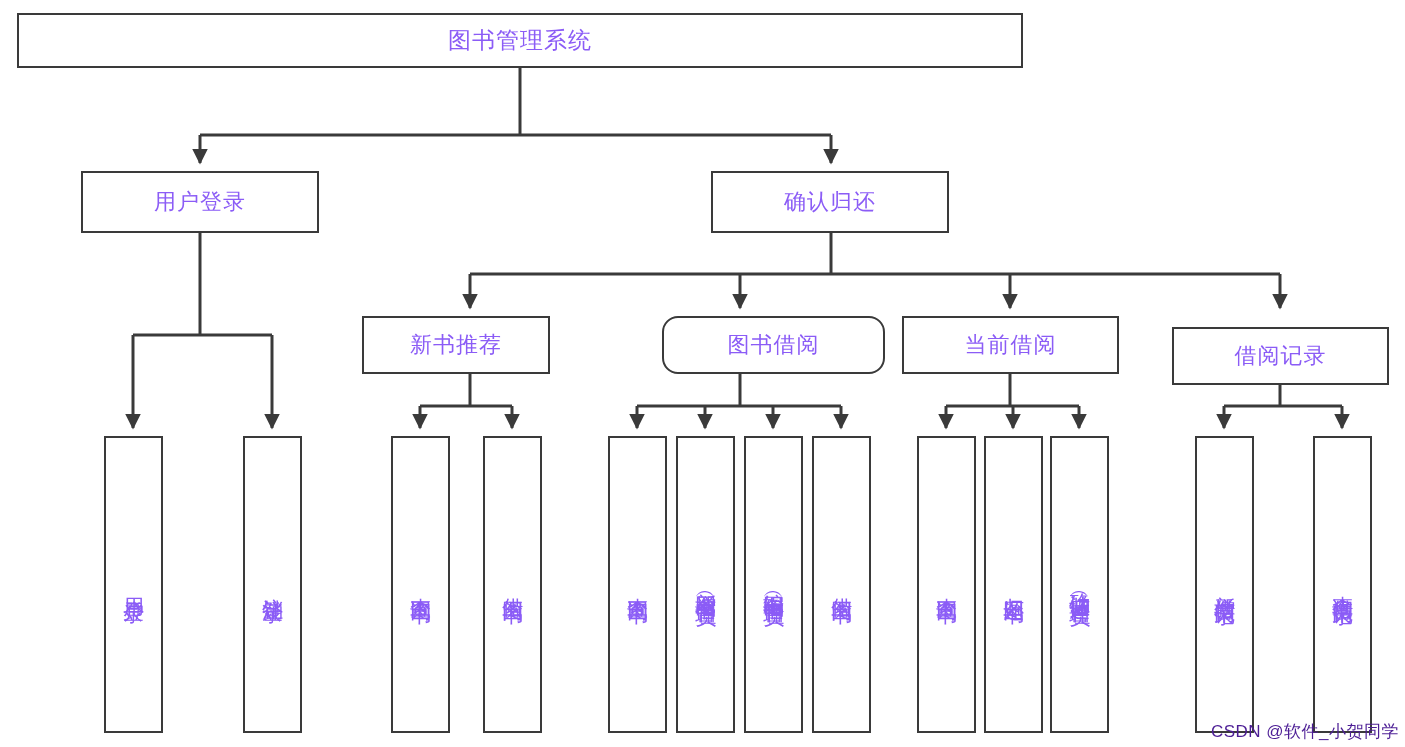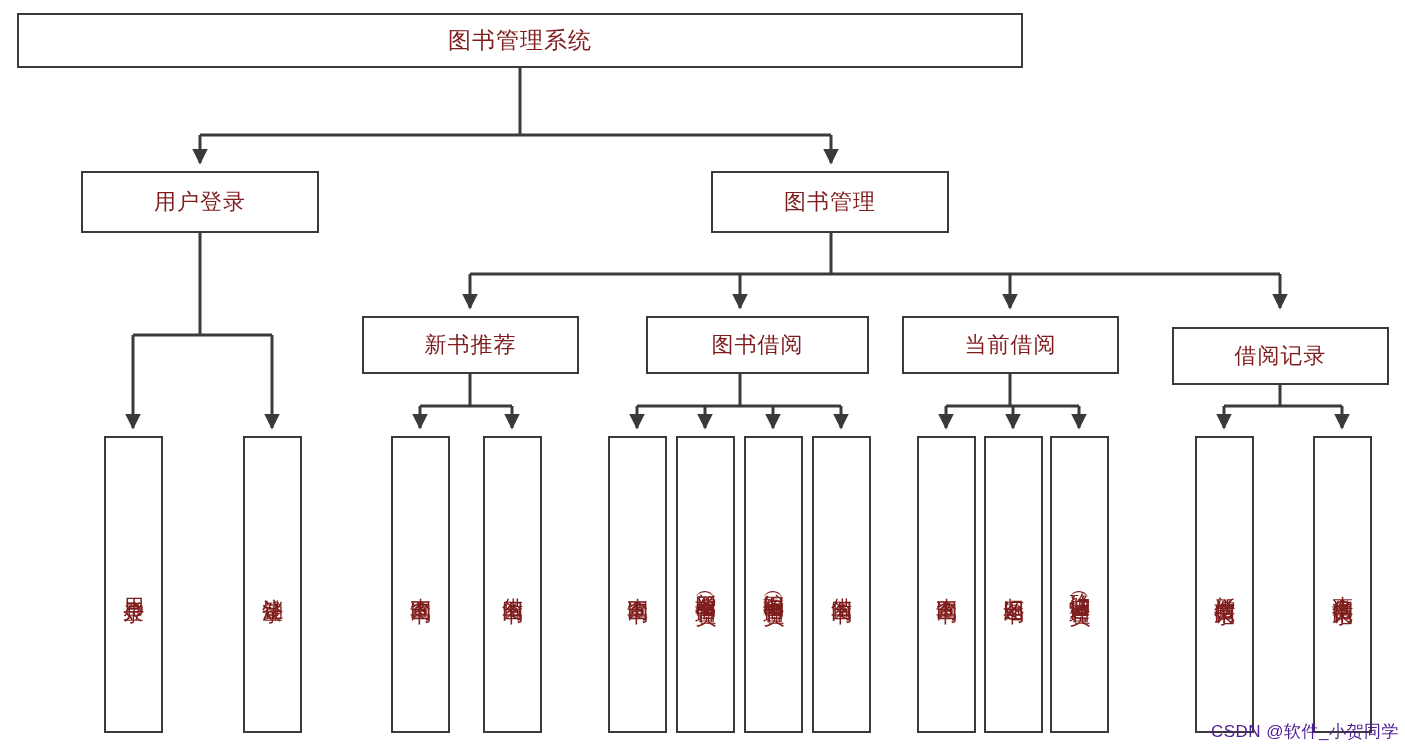--- a/index.html
+++ b/index.html
@@ -25,21 +25,21 @@
     height: 747px;
   }
   .node {
     position: absolute;
     box-sizing: border-box;
     background: #ffffff;
     border: 2.5px solid #3a3a3a;
     display: flex;
     align-items: center;
     justify-content: center;
-    color: #7f1d1d;
+    color: #8b5cf6;
     z-index: 2;
   }
   .node.horizontal {
     font-size: 22px;
     letter-spacing: 1px;
     line-height: 1.2;
     white-space: nowrap;
   }
   .node.vertical {
     writing-mode: vertical-rl;
@@ -117,24 +117,24 @@
       <path d="M 1280 374 L 1280 406"></path>
       <path d="M 1224 406 L 1342 406"></path>
       <path d="M 1224 406 L 1224 428" marker-end="url(#arrow)"></path>
       <path d="M 1342 406 L 1342 428" marker-end="url(#arrow)"></path>
     </g>
   </svg>
 
   <div class="node horizontal root" style="left:17px; top:13px; width:1006px; height:55px;">图书管理系统</div>
 
   <div class="node horizontal" style="left:81px; top:171px; width:238px; height:62px;">用户登录</div>
-  <div class="node horizontal" style="left:711px; top:171px; width:238px; height:62px;">图书管理</div>
+  <div class="node horizontal" style="left:711px; top:171px; width:238px; height:62px;">确认归还</div>
 
-  <div class="node horizontal" style="left:362px; top:316px; width:217px; height:58px;text-align:right;">新书推荐</div>
-  <div class="node horizontal" style="left:646px; top:316px; width:223px; height:58px;">图书借阅</div>
+  <div class="node horizontal" style="left:362px; top:316px; width:188px; height:58px;text-align:right;">新书推荐</div>
+  <div class="node horizontal" style="left:662px; top:316px; width:223px; height:58px;border-radius:16px;">图书借阅</div>
   <div class="node horizontal" style="left:902px; top:316px; width:217px; height:58px;">当前借阅</div>
   <div class="node horizontal" style="left:1172px; top:316px; width:217px; height:58px;margin-top:11px;">借阅记录</div>
 
   <div class="node vertical" style="left:104px; top:436px; width:59px; height:297px;">用户登录</div>
   <div class="node vertical" style="left:243px; top:436px; width:59px; height:297px;">注销登录</div>
   <div class="node vertical" style="left:391px; top:436px; width:59px; height:297px;">查询图书</div>
   <div class="node vertical" style="left:483px; top:436px; width:59px; height:297px;">借阅图书</div>
   <div class="node vertical" style="left:608px; top:436px; width:59px; height:297px;">查询图书</div>
   <div class="node vertical" style="left:676px; top:436px; width:59px; height:297px;">新增图书（管理员）</div>
   <div class="node vertical" style="left:744px; top:436px; width:59px; height:297px;">编辑图书（管理员）</div>

